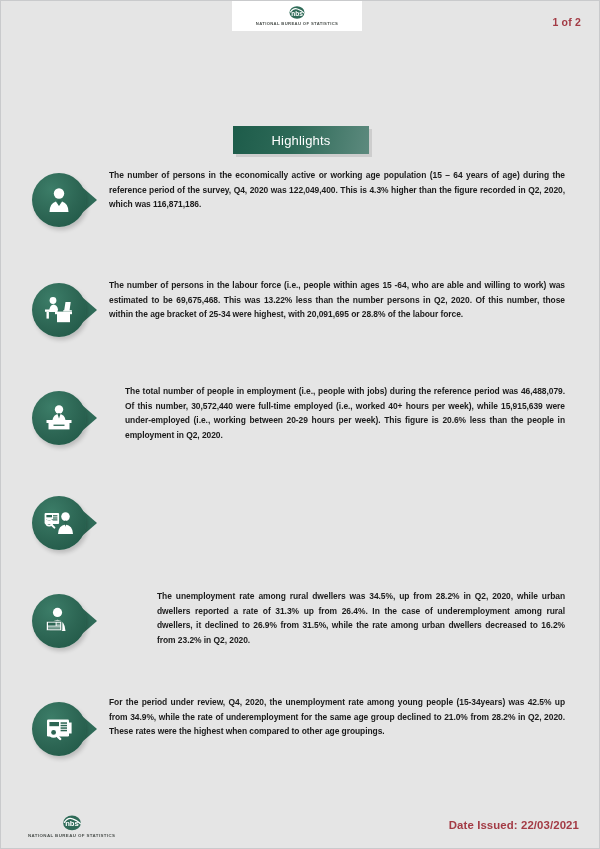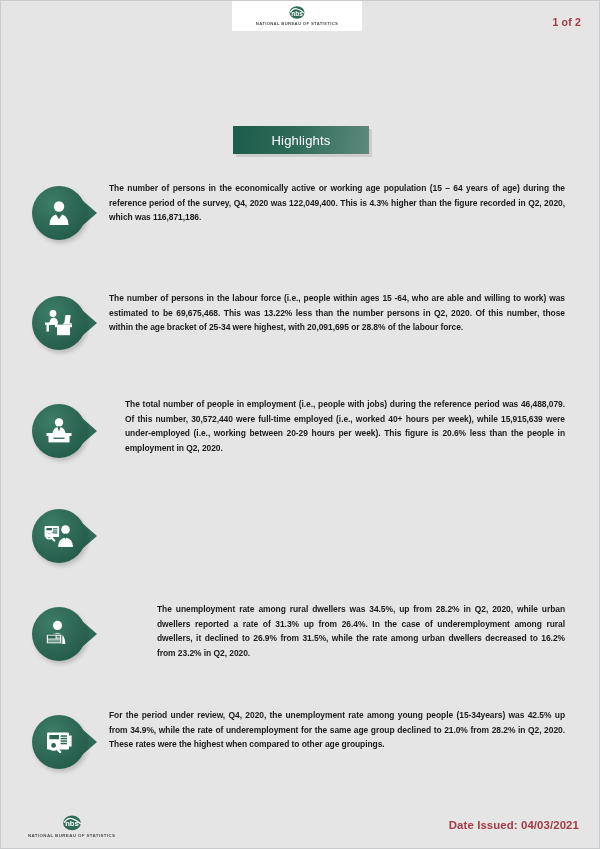--- a/index.html
+++ b/index.html
@@ -83,21 +83,21 @@
   .highlights-badge span {
     color: #ffffff;
     font-size: 13px;
     font-weight: normal;
     letter-spacing: 0.2px;
   }
 
   
   .rows {
     position: absolute;
-    top: 168px;
+    top: 155px;
     left: 0;
     width: 600px;
   }
   .hl-row {
     position: relative;
     display: flex;
     align-items: flex-start;
     min-height: 90px;
   }
   .icon-wrap {
@@ -331,16 +331,16 @@
 
   <div class="footer">
     <div class="footer-logo">
       <svg width="26" height="17" viewBox="0 0 44 28">
         <ellipse cx="22" cy="13" rx="15" ry="12.5" fill="#2f6b58"></ellipse>
         <path d="M9 12 q6 -9 14 -6 q9 3 13 8" stroke="#ffffff" stroke-width="2.2" fill="none" stroke-linecap="round"></path>
         <text x="22" y="19" font-family="Liberation Sans, sans-serif" font-size="13" font-weight="bold" fill="#ffffff" text-anchor="middle">nbs</text>
       </svg>
       <div class="footer-caption">NATIONAL BUREAU OF STATISTICS</div>
     </div>
-    <div class="date-issued">Date Issued: 04/03/2021</div>
+    <div class="date-issued">Date Issued: 22/03/2021</div>
   </div>
 
 </div>
 
 </body></html>

